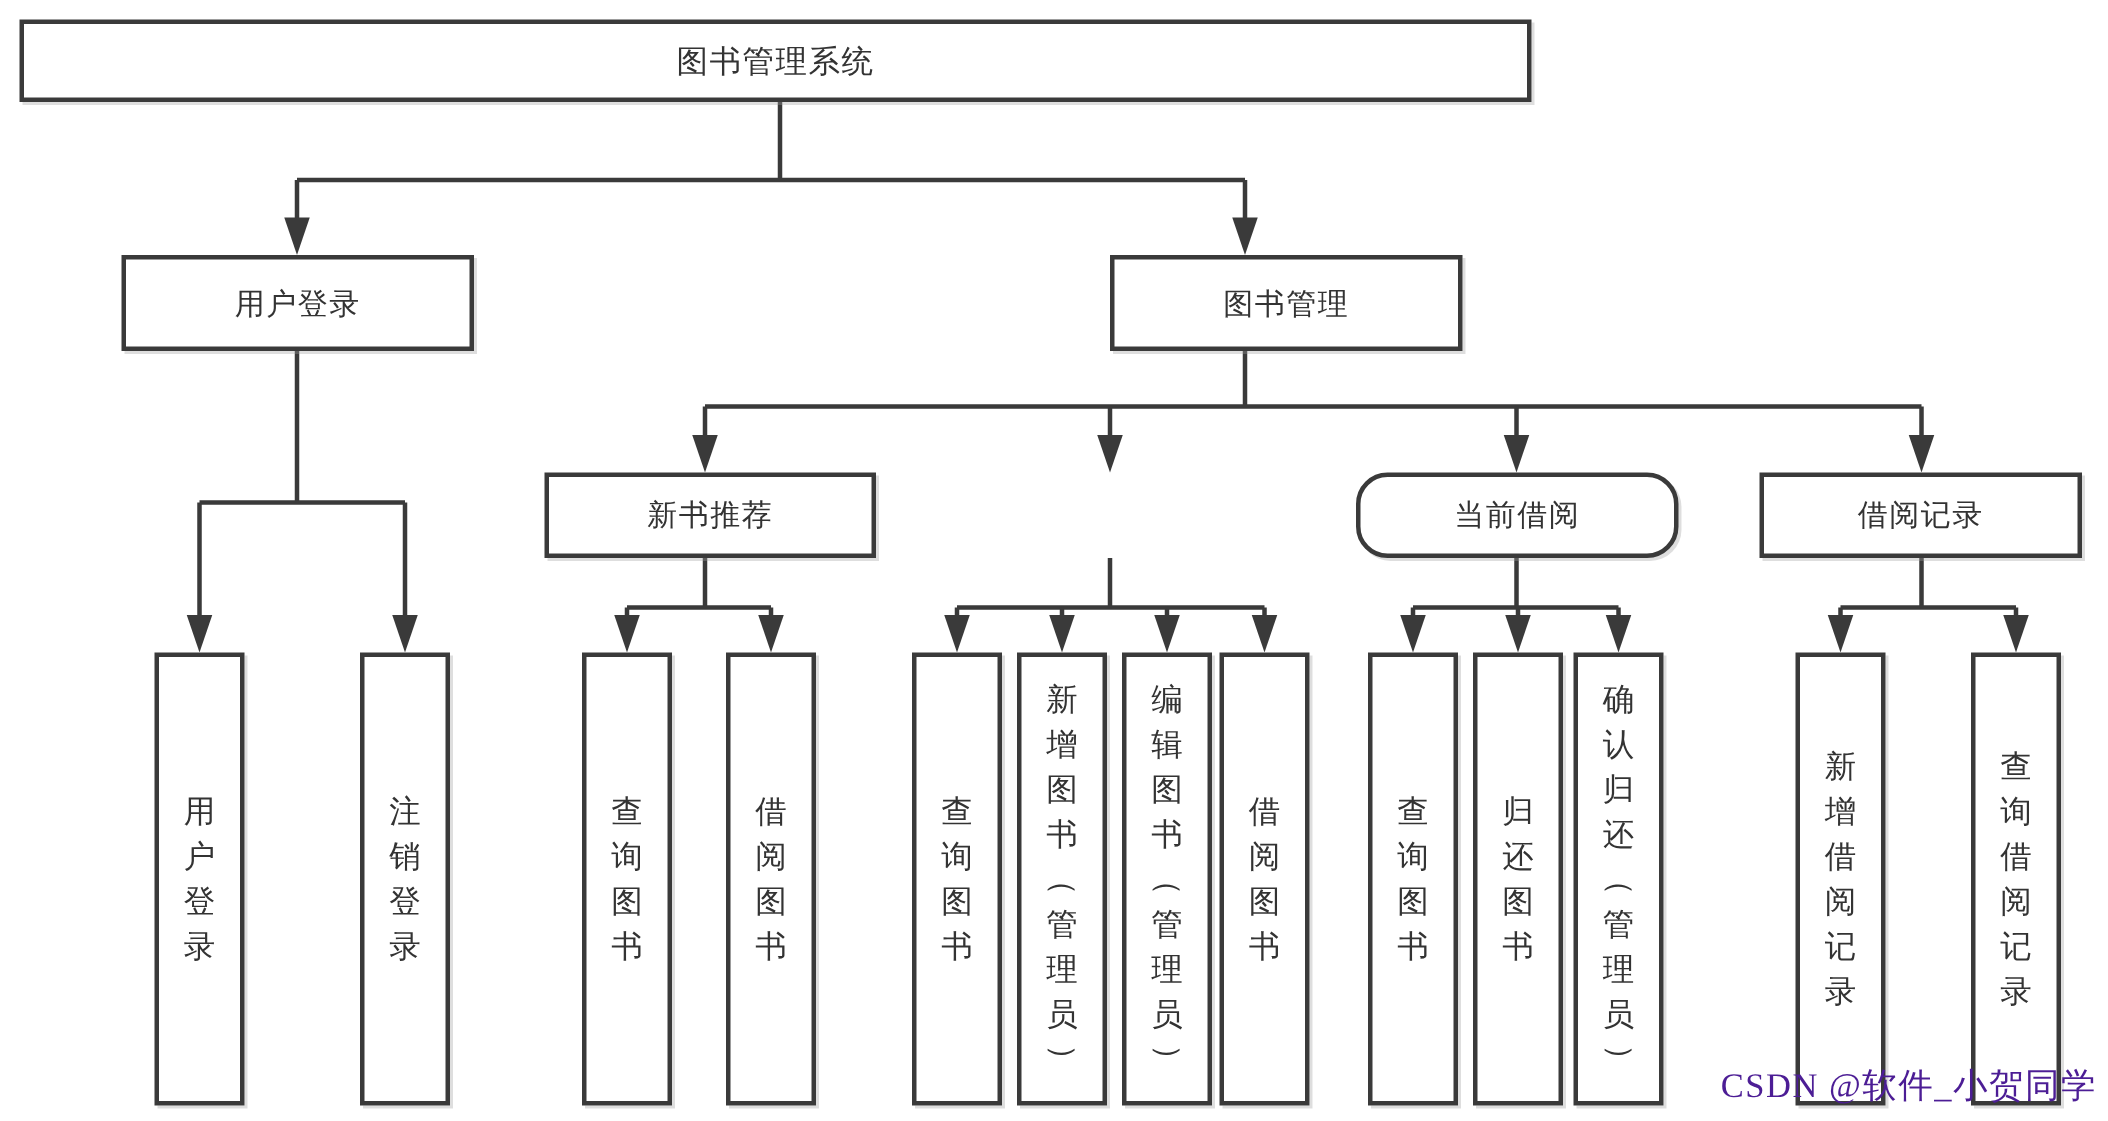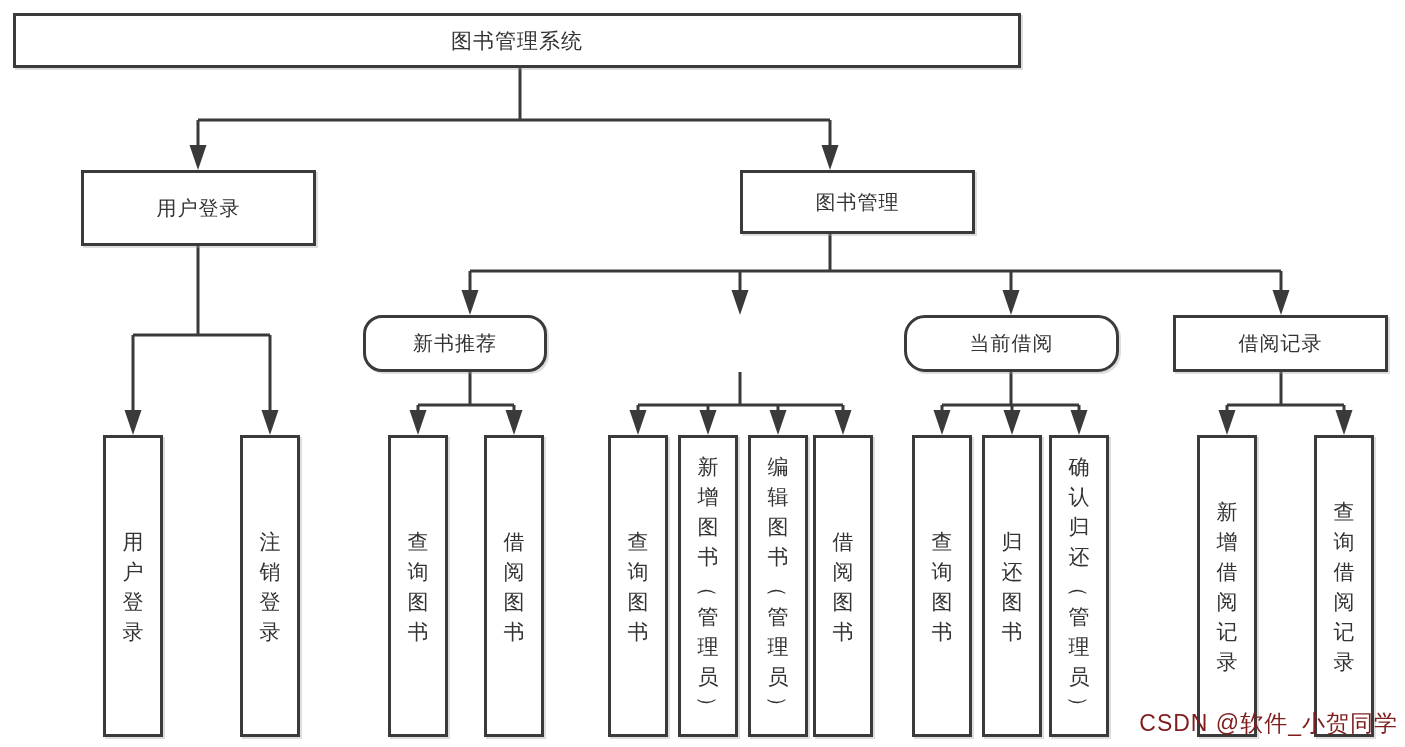--- a/index.html
+++ b/index.html
@@ -1,21 +1,21 @@
 <!DOCTYPE html>
 <html><head>
 <meta charset="utf-8">
 <style>
   html, body { margin: 0; padding: 0; background: #ffffff; }
   .canvas {
     position: relative;
     width: 1405px;
     height: 747px;
     background: #ffffff;
-    font-family: Liberation Sans, sans-serif;
+    font-family: Liberation Serif, serif;
     overflow: hidden;
   }
   svg.connectors {
     position: absolute;
     left: 0; top: 0;
     width: 1405px; height: 747px;
     z-index: 1;
   }
   .node {
     position: absolute;
@@ -39,21 +39,21 @@
     font-size: 21px;
     letter-spacing: 0;
     line-height: 1;
   }
   .leaf span { display: block; line-height: 1; }
   .leaf span.rot { transform: rotate(90deg); }
   .watermark {
     position: absolute;
     right: 7px;
     bottom: 8px;
-    color: #7f1d1d;
+    color: #4c1d95;
     font-size: 23px;
     letter-spacing: 1px;
     z-index: 3;
     white-space: nowrap;
   }
 </style>
 </head>
 <body>
 
 <div class="canvas">
@@ -88,28 +88,28 @@
       <polygon points="1070.5,410 1087.5,410 1079,435"></polygon>
       <polygon points="1218.5,410 1235.5,410 1227,435"></polygon>
       <polygon points="1335.5,410 1352.5,410 1344,435"></polygon>
     </g>
   </svg>
 
   <div class="node root" style="left:13px; top:13px; width:1008px; height:55px;">
     <span>图书管理系统</span>
   </div>
 
-  <div class="node" style="left:81px; top:170px; width:235px; height:76px;">
+  <div class="node" style="left:81px; top:170px; width:235px; height:64px;">
     <span>用户登录</span>
   </div>
   <div class="node" style="left:712px; top:170px; width:235px; height:64px;margin-left:28px;">
     <span>图书管理</span>
   </div>
 
-  <div class="node" style="left:363px; top:315px; width:184px; height:57px;border-radius:19px;">
+  <div class="node" style="left:363px; top:315px; width:221px; height:57px;">
     <span>新书推荐</span>
   </div>
   <div class="node" style="left:904px; top:315px; width:215px; height:57px;border-radius:21px;">
     <span>当前借阅</span>
   </div>
   <div class="node" style="left:1173px; top:315px; width:215px; height:57px;">
     <span>借阅记录</span>
   </div>
 
   <div class="node leaf" style="left:103px; top:435px; width:60px; height:302px;">

